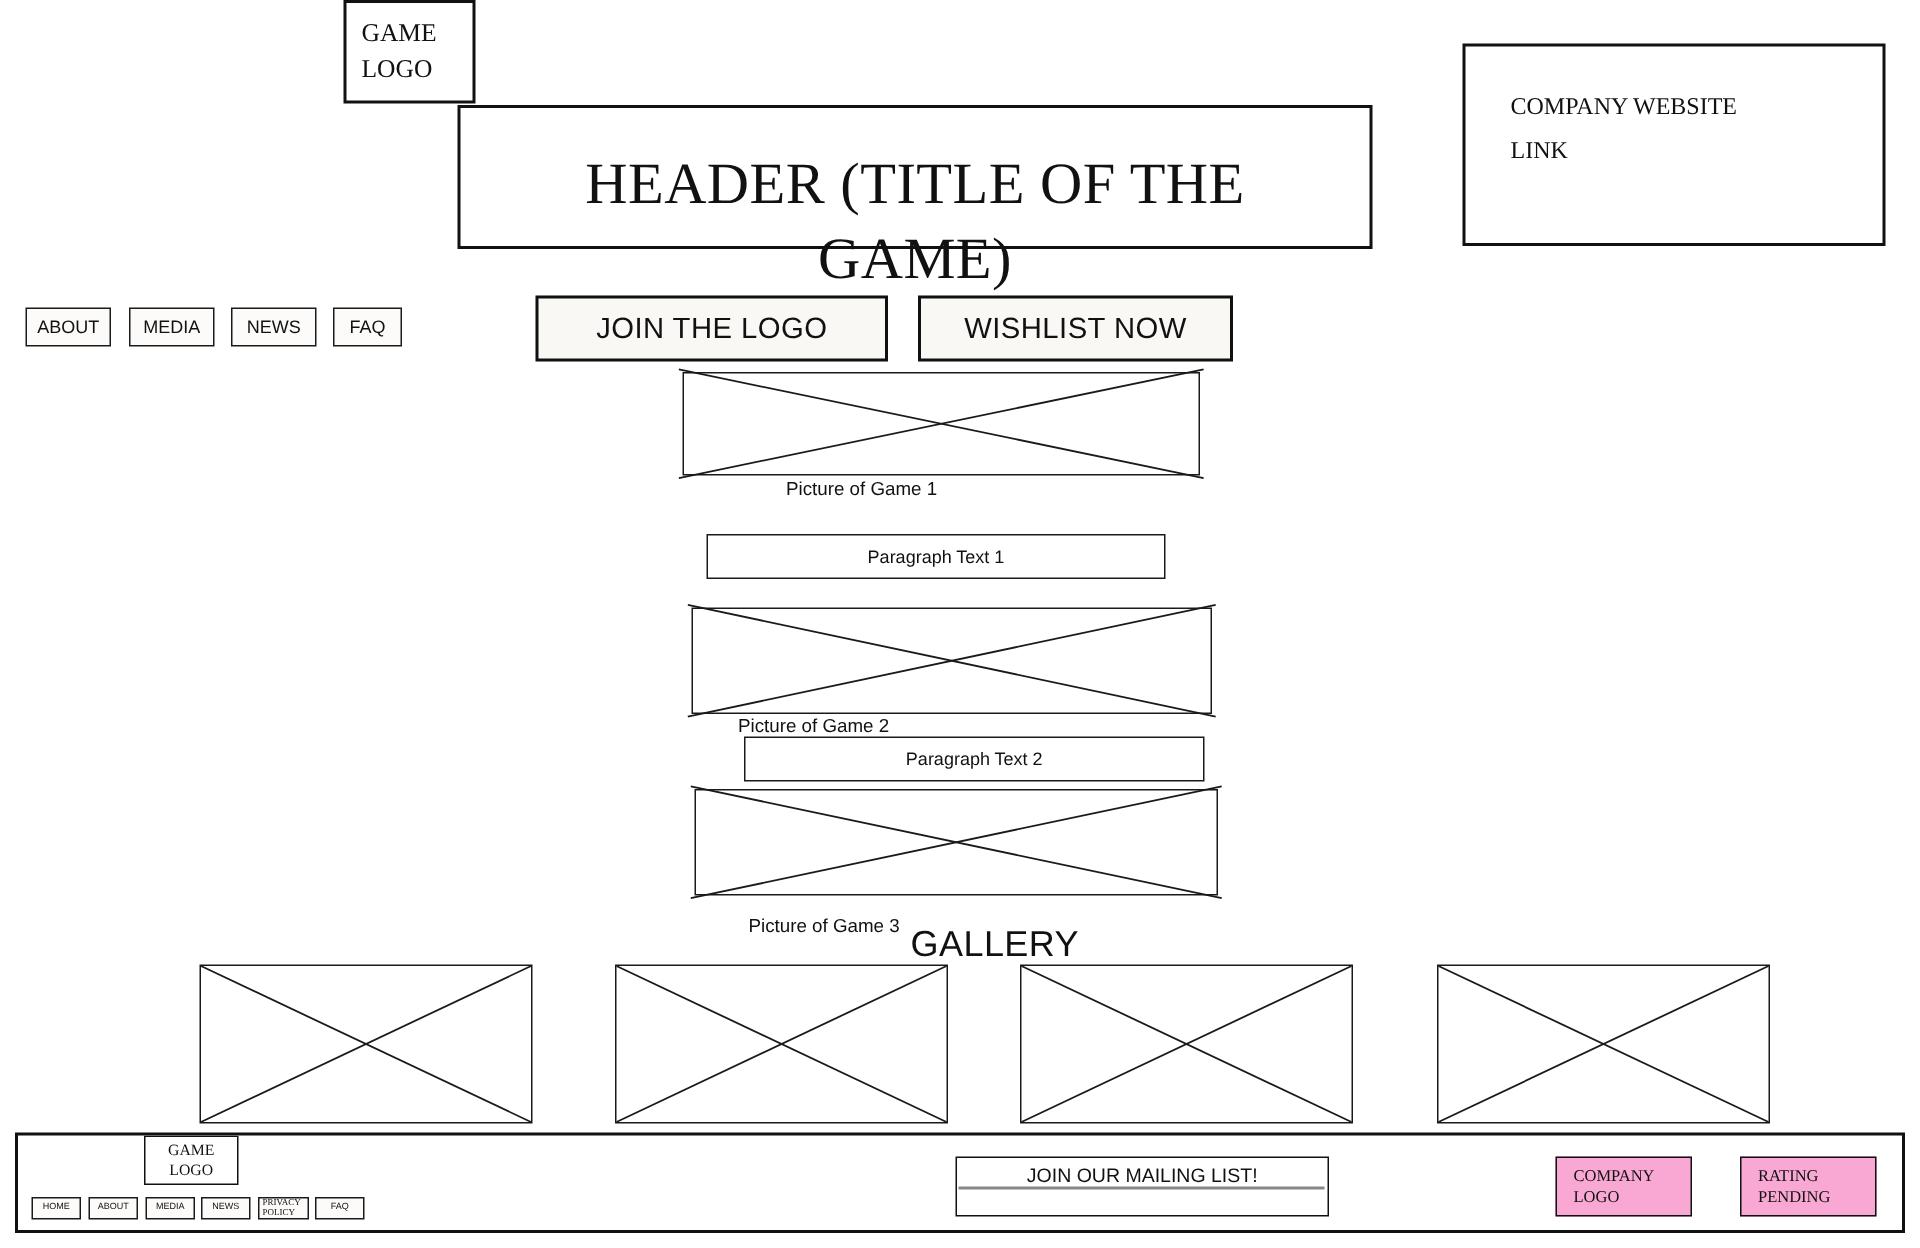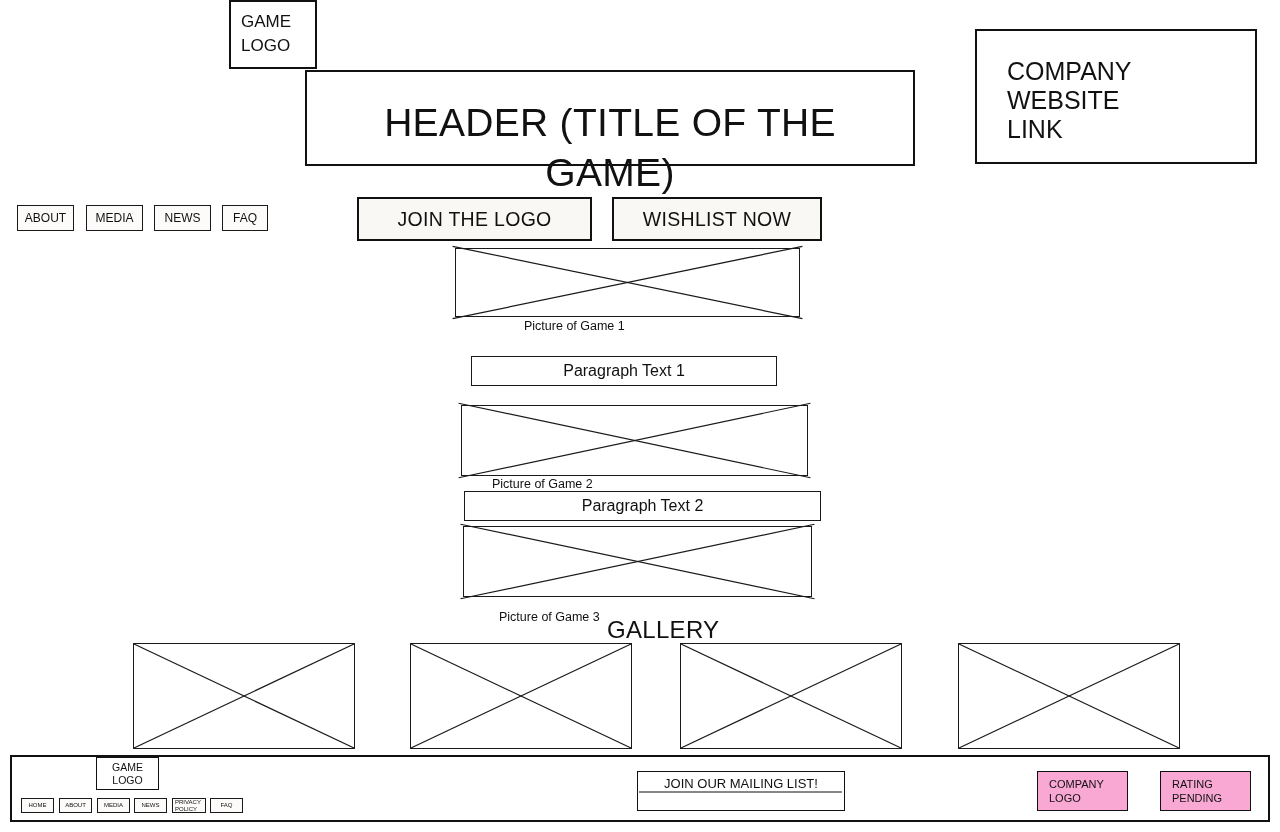--- a/index.html
+++ b/index.html
@@ -2,41 +2,41 @@
 <html><head>
 <meta charset="utf-8">
 <style>
   html,body{margin:0;padding:0;}
   body{
     width:1280px;height:832px;background:#ffffff;
     font-family:"Liberation Sans", sans-serif;color:#111;
     position:relative;overflow:hidden;
   }
   .abs{position:absolute;box-sizing:border-box;}
-  .ml{white-space:pre-line;}
+  .ml{white-space:pre-line;font-family:Liberation Serif, serif;}
   .box{border:2px solid #111;background:#fff;}
   
   .game-logo-top{padding:8px 0 0 10px;font-size:17px;line-height:24px;}
   
   .header-box{text-align:center;padding-top:26px;font-size:39px;line-height:50px;letter-spacing:.3px;}
   
-  .company-link{padding:26px 24px 0 30px;font-size:25px;line-height:29px;cursor:pointer;}
+  .company-link{padding:26px 24px 0 30px;font-size:16px;line-height:29px;cursor:pointer;}
   
   .navbtn{display:flex;align-items:center;justify-content:center;
     font-size:12px;background:#fcfbf9;border:1.5px solid #1a1a1a;cursor:pointer;}
   
   .cta{display:flex;align-items:center;justify-content:center;
     font-size:19.5px;letter-spacing:.3px;background:#faf8f5;border:2px solid #111;cursor:pointer;}
   
   .ph{border:1.5px solid #1a1a1a;background:#fff;}
   .ph svg{position:absolute;left:0;top:0;width:100%;height:100%;overflow:visible;display:block;}
   .ph line{stroke:#1a1a1a;stroke-width:1.2;}
   .caption{font-size:12.5px;line-height:14px;}
   .parabox{display:flex;align-items:center;justify-content:center;
-    font-size:16px;border:1.5px solid #1a1a1a;background:#fff;}
+    font-size:12px;border:1.5px solid #1a1a1a;background:#fff;}
   .gallery-title{font-size:24px;letter-spacing:.3px;}
   
   .footer{border:2px solid #111;background:#fff;}
   .footer-logo{display:flex;align-items:center;justify-content:center;text-align:center;
     font-size:10.5px;line-height:13px;border:1.5px solid #111;background:#fff;}
   .fnav{display:flex;align-items:center;justify-content:center;text-align:center;
     font-size:6px;line-height:6.5px;background:#fcfbf9;border:1px solid #1a1a1a;cursor:pointer;}
   .fnav.left{justify-content:flex-start;text-align:left;padding-left:2px;}
   .mailing{border:1.5px solid #111;background:#fff;text-align:center;}
   .mailing-label{margin-top:4px;font-size:13px;}
@@ -75,21 +75,21 @@
 <div class="abs parabox" style="left:471px;top:356px;width:306px;height:30px">Paragraph Text 1</div>
 
 <div class="abs ph" style="left:461px;top:405px;width:347px;height:71px">
   <svg>
     <line x1="-1%" y1="-4%" x2="101%" y2="104%"></line>
     <line x1="-1%" y1="104%" x2="101%" y2="-4%"></line>
   </svg>
 </div>
 <div class="abs caption" style="left:492px;top:477px">Picture of Game 2</div>
 
-<div class="abs parabox" style="left:464px;top:491px;width:357px;height:30px">Paragraph Text 2</div>
+<div class="abs parabox" style="left:496px;top:491px;width:307px;height:30px">Paragraph Text 2</div>
 
 <div class="abs ph" style="left:463px;top:526px;width:349px;height:71px">
   <svg>
     <line x1="-1%" y1="-4%" x2="101%" y2="104%"></line>
     <line x1="-1%" y1="104%" x2="101%" y2="-4%"></line>
   </svg>
 </div>
 <div class="abs caption" style="left:499px;top:610px">Picture of Game 3</div>
 
 <div class="abs gallery-title" style="left:607px;top:616px">GALLERY</div>
@@ -125,21 +125,21 @@
 LOGO</div>
 
   <div class="abs fnav" style="left:9px;top:41px;width:33px;height:15px">HOME</div>
   <div class="abs fnav" style="left:47px;top:41px;width:33px;height:15px">ABOUT</div>
   <div class="abs fnav" style="left:85px;top:41px;width:33px;height:15px">MEDIA</div>
   <div class="abs fnav" style="left:122px;top:41px;width:33px;height:15px">NEWS</div>
   <div class="abs fnav left ml" style="left:160px;top:41px;width:34px;height:15px">PRIVACY
 POLICY</div>
   <div class="abs fnav" style="left:198px;top:41px;width:33px;height:15px">FAQ</div>
 
-  <div class="abs mailing" style="left:625px;top:14px;width:208px;height:40px">
+  <div class="abs mailing" style="left:625px;top:14px;width:249px;height:40px">
     <div class="mailing-label">JOIN OUR MAILING LIST!</div>
     <div class="input-line"></div>
   </div>
 
   <div class="abs small-info ml" style="left:1025px;top:14px;width:91px;height:40px">COMPANY
 LOGO</div>
 
   <div class="abs small-info ml" style="left:1148px;top:14px;width:91px;height:40px">RATING
 PENDING</div>
 </div>

